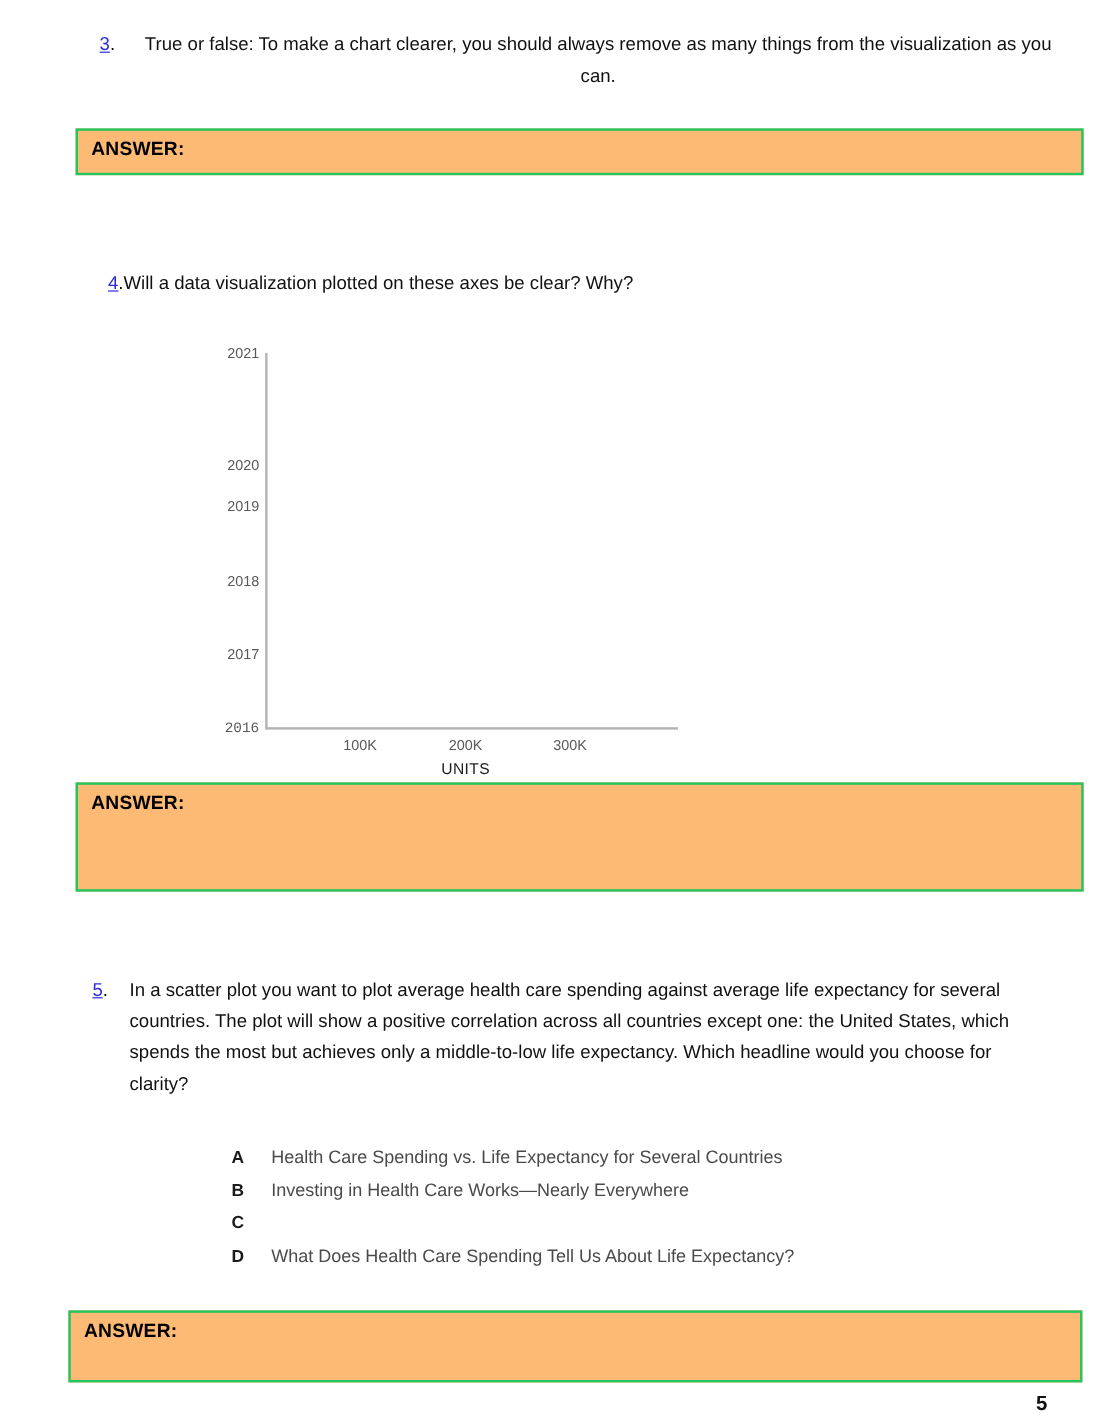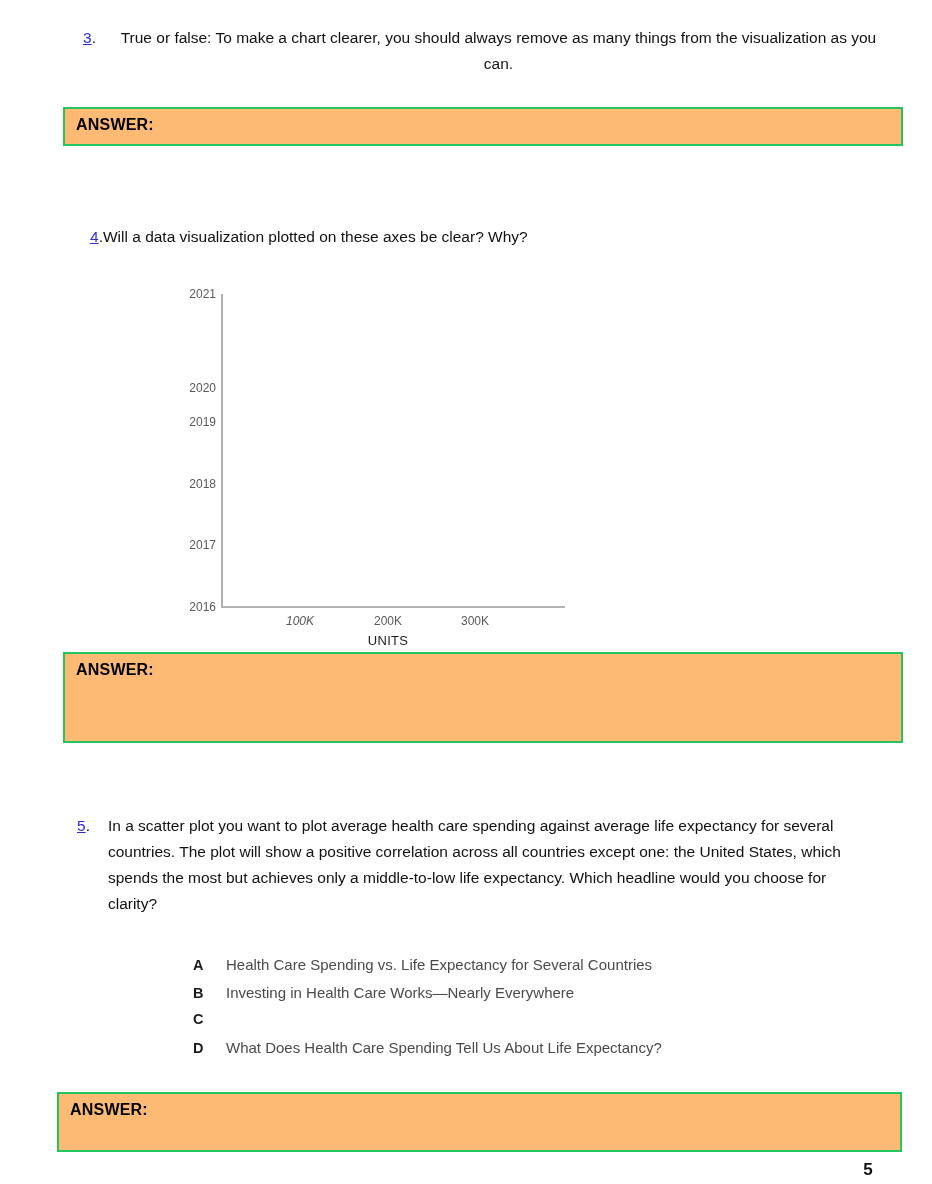--- a/index.html
+++ b/index.html
@@ -190,23 +190,23 @@
   <div id="chart">
 
     <div class="axis-line" id="y-axis-line"></div>
     <div class="axis-line" id="x-axis-line"></div>
 
     <div class="y-tick-label" style="top:4px;">2021</div>
     <div class="y-tick-label" style="top:86px;margin-top:12px;">2020</div>
     <div class="y-tick-label" style="top:132px;">2019</div>
     <div class="y-tick-label" style="top:194px;">2018</div>
     <div class="y-tick-label" style="top:255px;">2017</div>
-    <div class="y-tick-label" style="top:317px;">2016</div>
-
-    <div class="x-tick-label" style="left:95px;font-style:italic;">100K</div>
+    <div class="y-tick-label" style="top:317px;font-family:Liberation Mono, monospace;">2016</div>
+
+    <div class="x-tick-label" style="left:95px;">100K</div>
     <div class="x-tick-label" style="left:183px;">200K</div>
     <div class="x-tick-label" style="left:270px;">300K</div>
     <div class="x-tick-label" style="left:358px;margin-top:38px;">400K</div>
 
     <div id="x-axis-title">UNITS</div>
   </div>
 
   <div class="answer-box" id="answer-box-4">
     <span class="answer-label">ANSWER:</span>
   </div>

